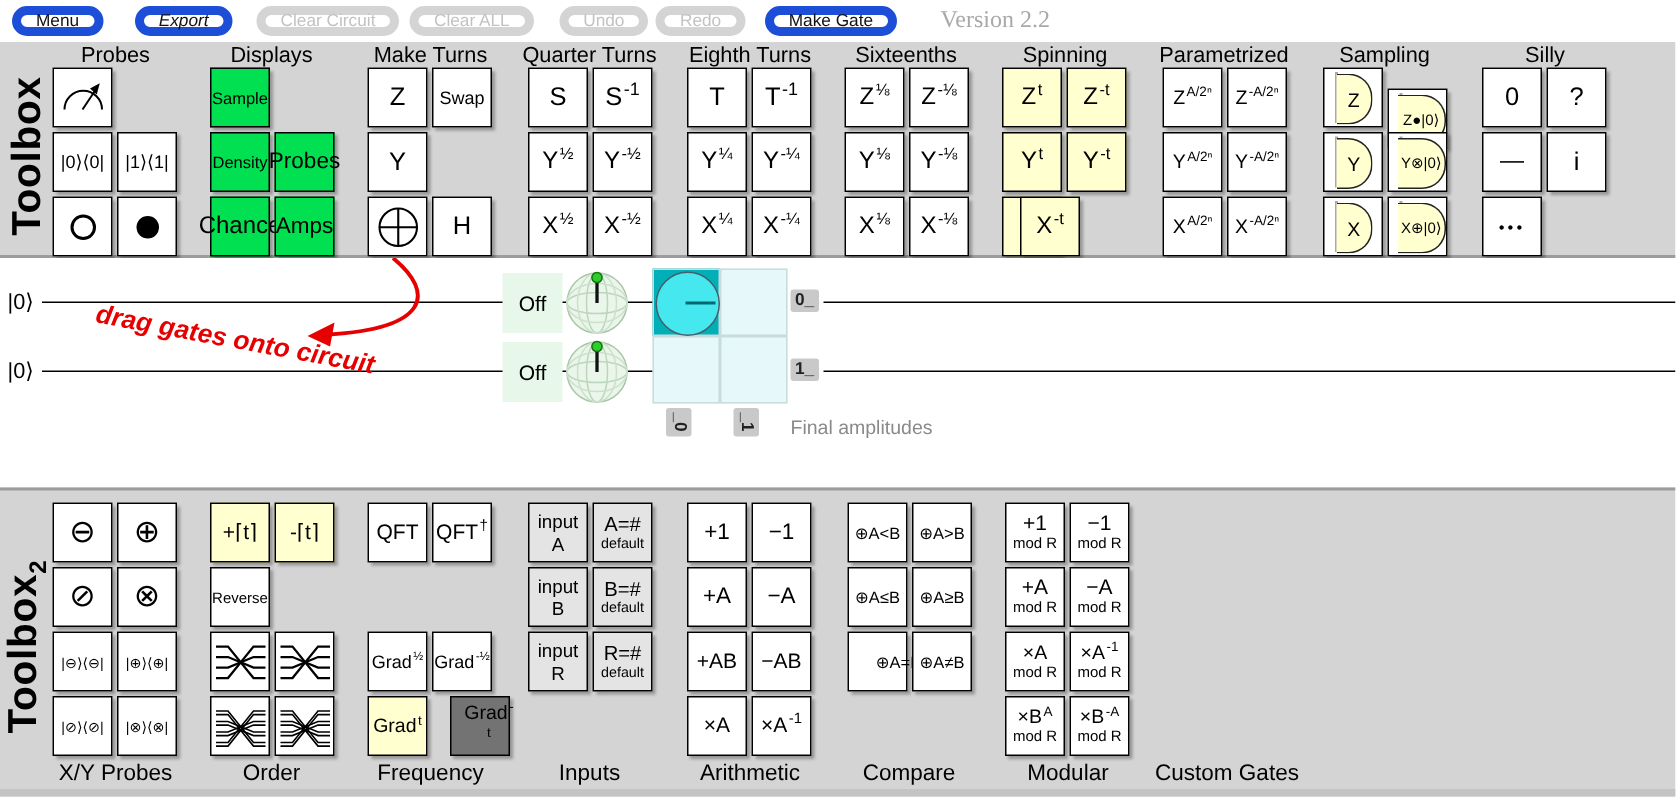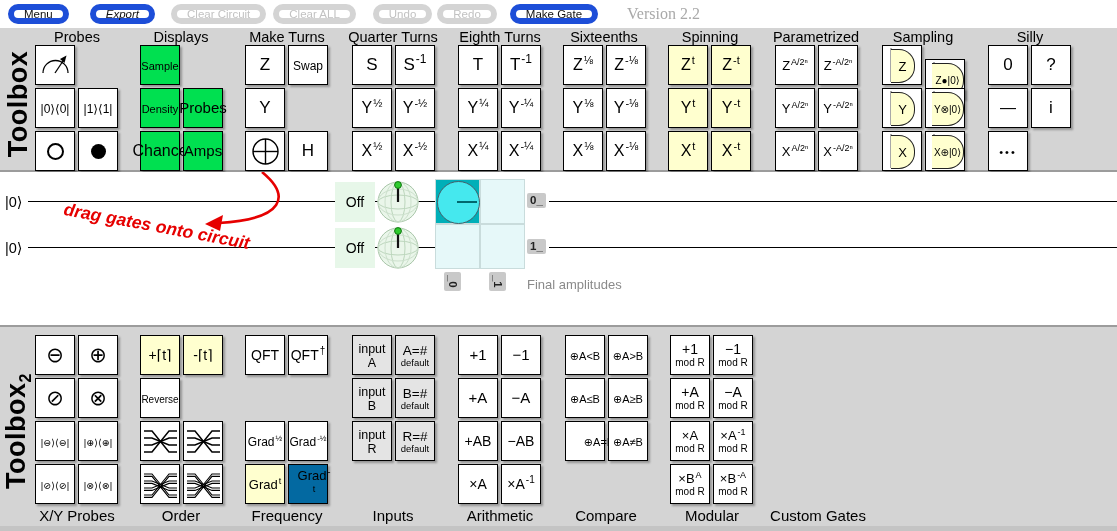--- a/index.html
+++ b/index.html
@@ -194,21 +194,21 @@
     </div>
     <div class="gate" style="left: 668px; top: 60px; background: rgb(255, 255, 207);">
       <div class="g-txt"><span style="font-size: 16px;">Y</span><span class="g-sup" style="font-size: 11px;">t</span></div>
     </div>
     <div class="gate" style="left: 711px; top: 60px; background: rgb(255, 255, 207);">
       <div class="g-txt"><span style="font-size: 16px;">Y</span><span class="g-sup" style="font-size: 11px;">-t</span></div>
     </div>
     <div class="gate" style="left: 668px; top: 103px; background: rgb(255, 255, 207);">
       <div class="g-txt"><span style="font-size: 16px;">X</span><span class="g-sup" style="font-size: 11px;">t</span></div>
     </div>
-    <div class="gate" style="left: 711px; top: 103px; background: rgb(255, 255, 207);">
+    <div class="gate" style="left: 680px; top: 103px; background: rgb(255, 255, 207);">
       <div class="g-txt"><span style="font-size: 16px;">X</span><span class="g-sup" style="font-size: 11px;">-t</span></div>
     </div>
     <div class="col-header" style="left: 816px;">Parametrized</div>
     <div class="gate" style="left: 775px; top: 17px;">
       <div class="g-txt"><span style="font-size: 13px;">Z</span><span class="g-sup" style="font-size: 9px;">A/2ⁿ</span></div>
     </div>
     <div class="gate" style="left: 818px; top: 17px;">
       <div class="g-txt"><span style="font-size: 13px;">Z</span><span class="g-sup" style="font-size: 9px;">-A/2ⁿ</span></div>
     </div>
     <div class="gate" style="left: 775px; top: 60px; text-align: right;">
@@ -462,21 +462,21 @@
     </div>
     <div class="gate" style="left: 245px; top: 94px;">
       <div class="g-txt"><span style="font-size: 12px;">Grad</span><span class="g-sup" style="font-size: 8px;">½</span></div>
     </div>
     <div class="gate" style="left: 288px; top: 94px;">
       <div class="g-txt"><span style="font-size: 12px;">Grad</span><span class="g-sup" style="font-size: 8px;">-½</span></div>
     </div>
     <div class="gate" style="left: 245px; top: 137px; background: rgb(255, 255, 207);">
       <div class="g-txt"><span style="font-size: 13px;">Grad</span><span class="g-sup" style="font-size: 9px;">t</span></div>
     </div>
-    <div class="gate" style="left: 288px; top: 137px; background: #0369a1; padding-left: 12px;">
+    <div class="gate" style="left: 300px; top: 137px; background: #737373; padding-left: 12px;">
       <div class="g-txt"><span style="font-size: 13px;">Grad</span><span class="g-sup" style="font-size: 9px;">-t</span></div>
     </div>
     <div class="bot-label" style="left: 393px; top: 180px;">Inputs</div>
     <div class="gate" style="left: 352px; top: 8px; background: rgb(228, 228, 228);">
       <div class="g-txt"><span style="font-size: 12.5px;">input</span><span class="g-l2" style="font-size: 12.5px;">A</span></div>
     </div>
     <div class="gate" style="left: 395px; top: 8px; background: rgb(228, 228, 228);">
       <div class="g-txt"><span style="font-size: 13.5px;">A=#</span><span class="g-l2" style="font-size: 9.5px;">default</span></div>
     </div>
     <div class="gate" style="left: 352px; top: 51px; background: rgb(228, 228, 228);">

